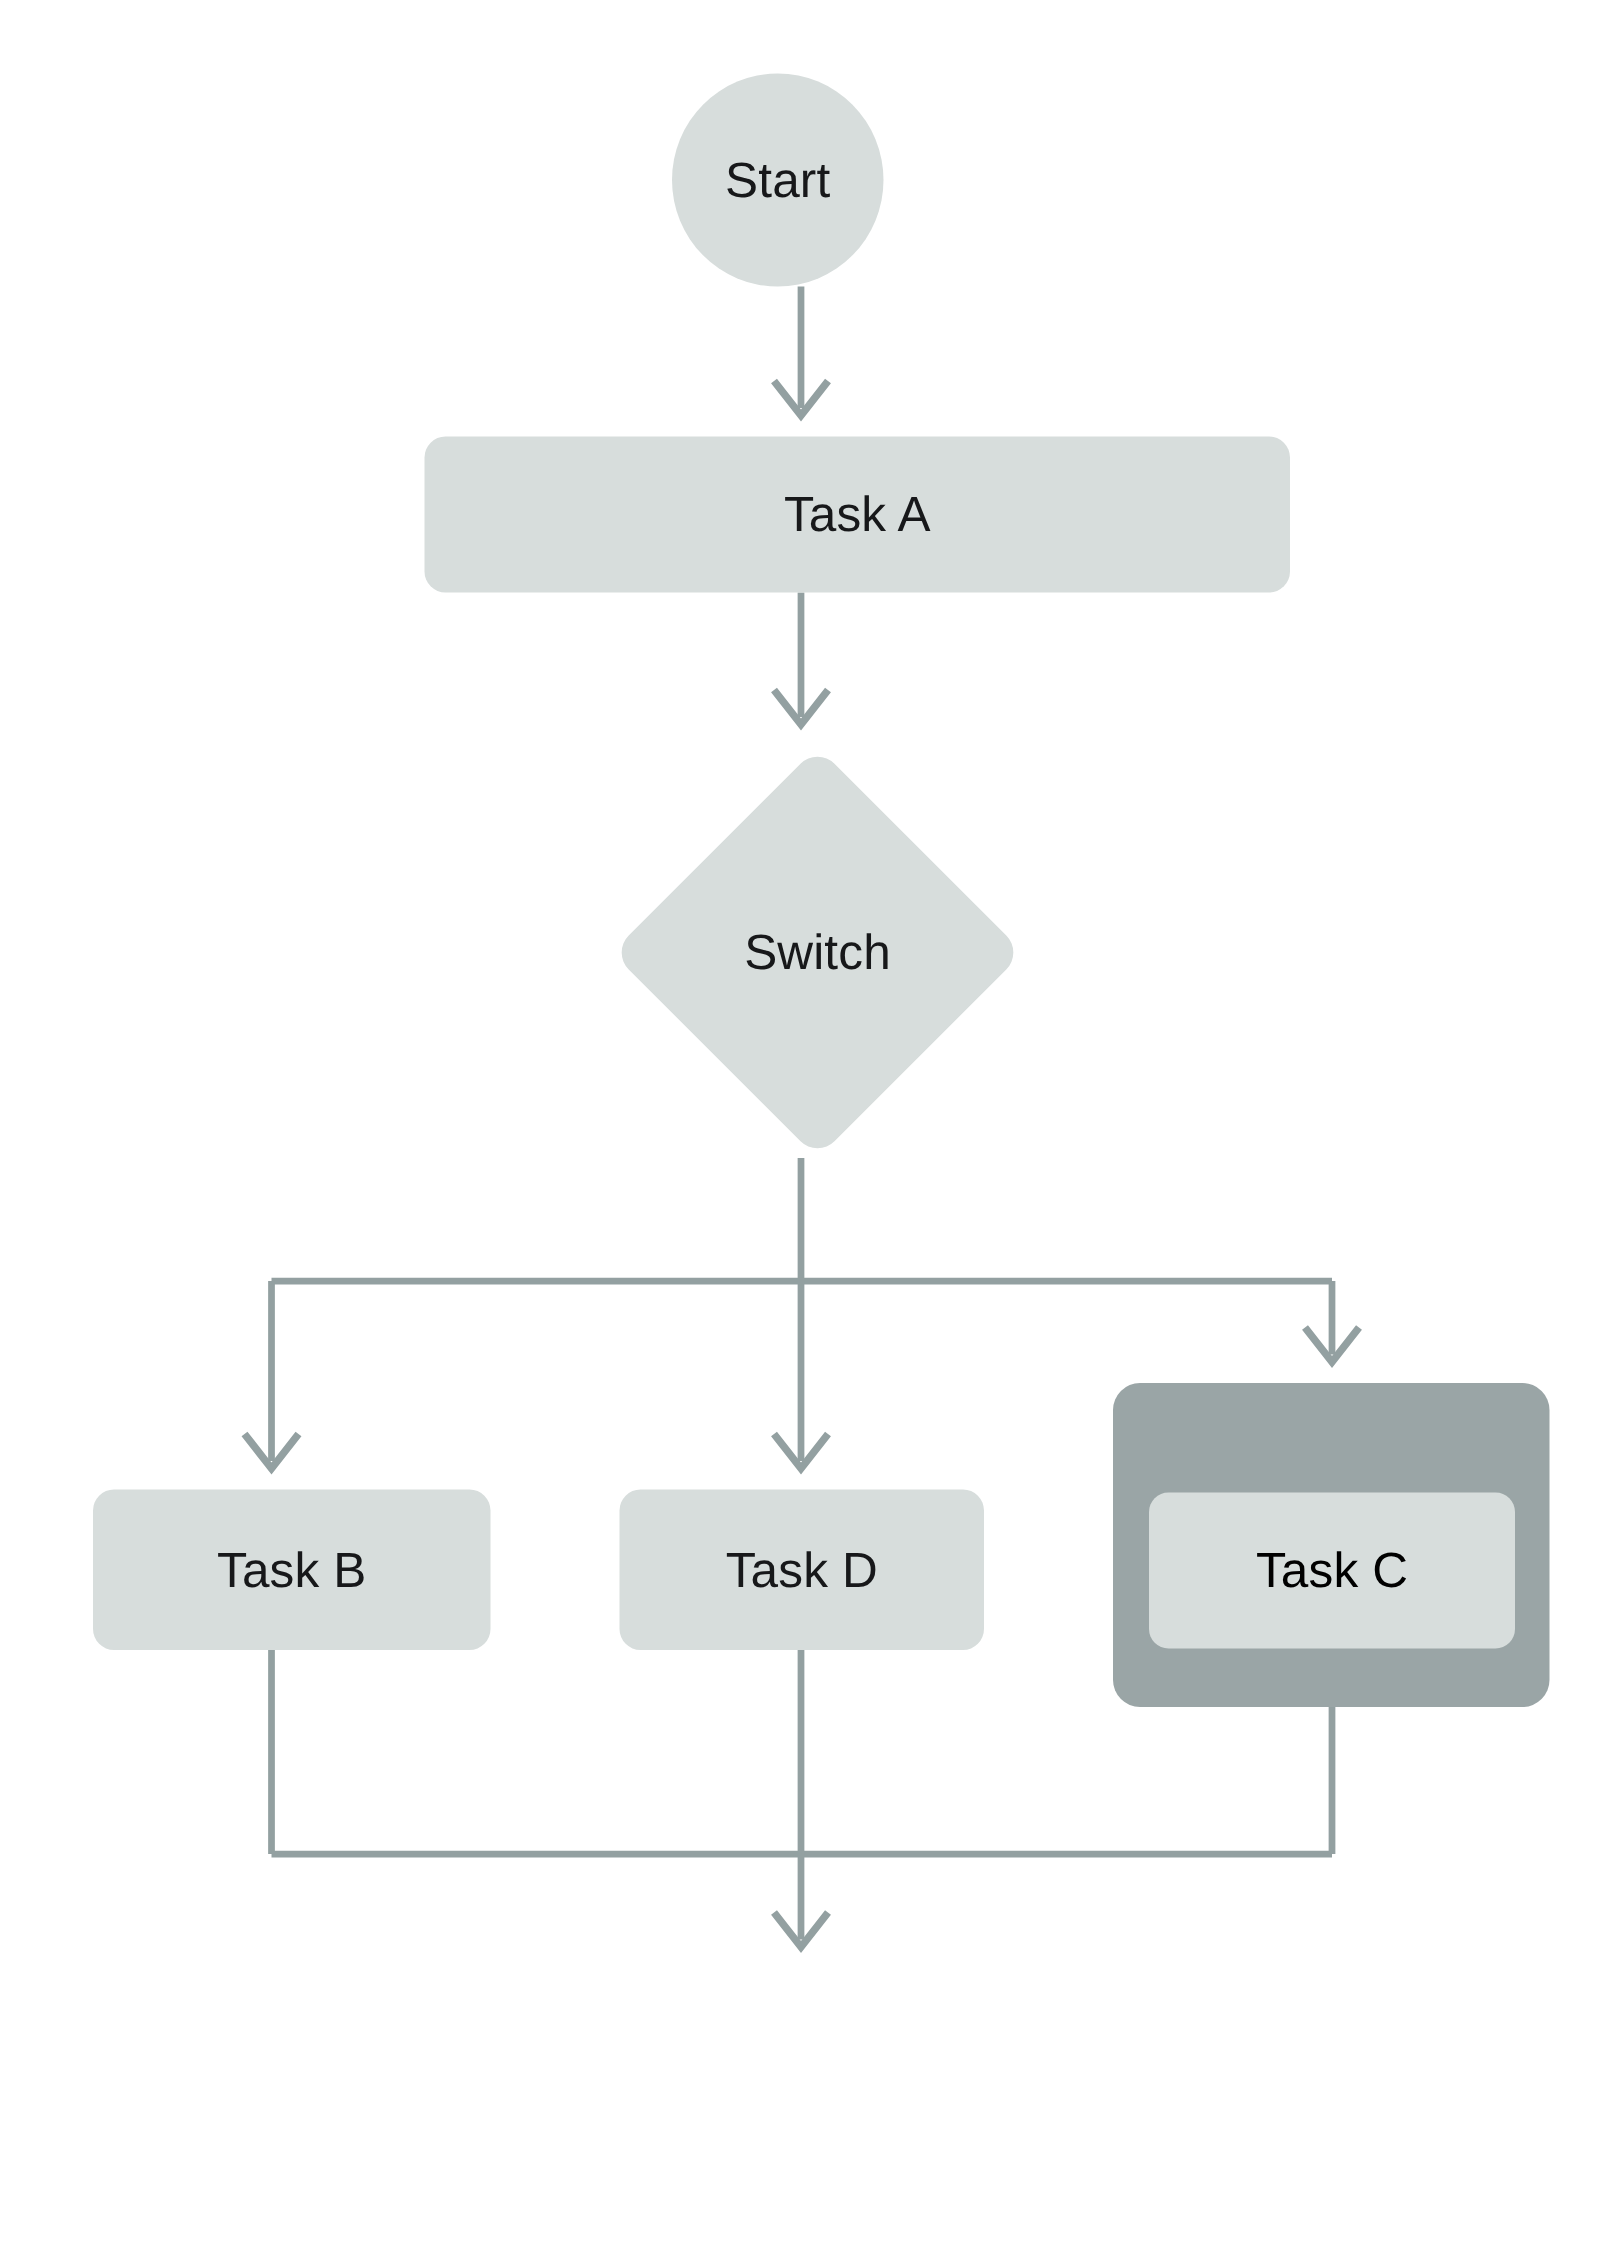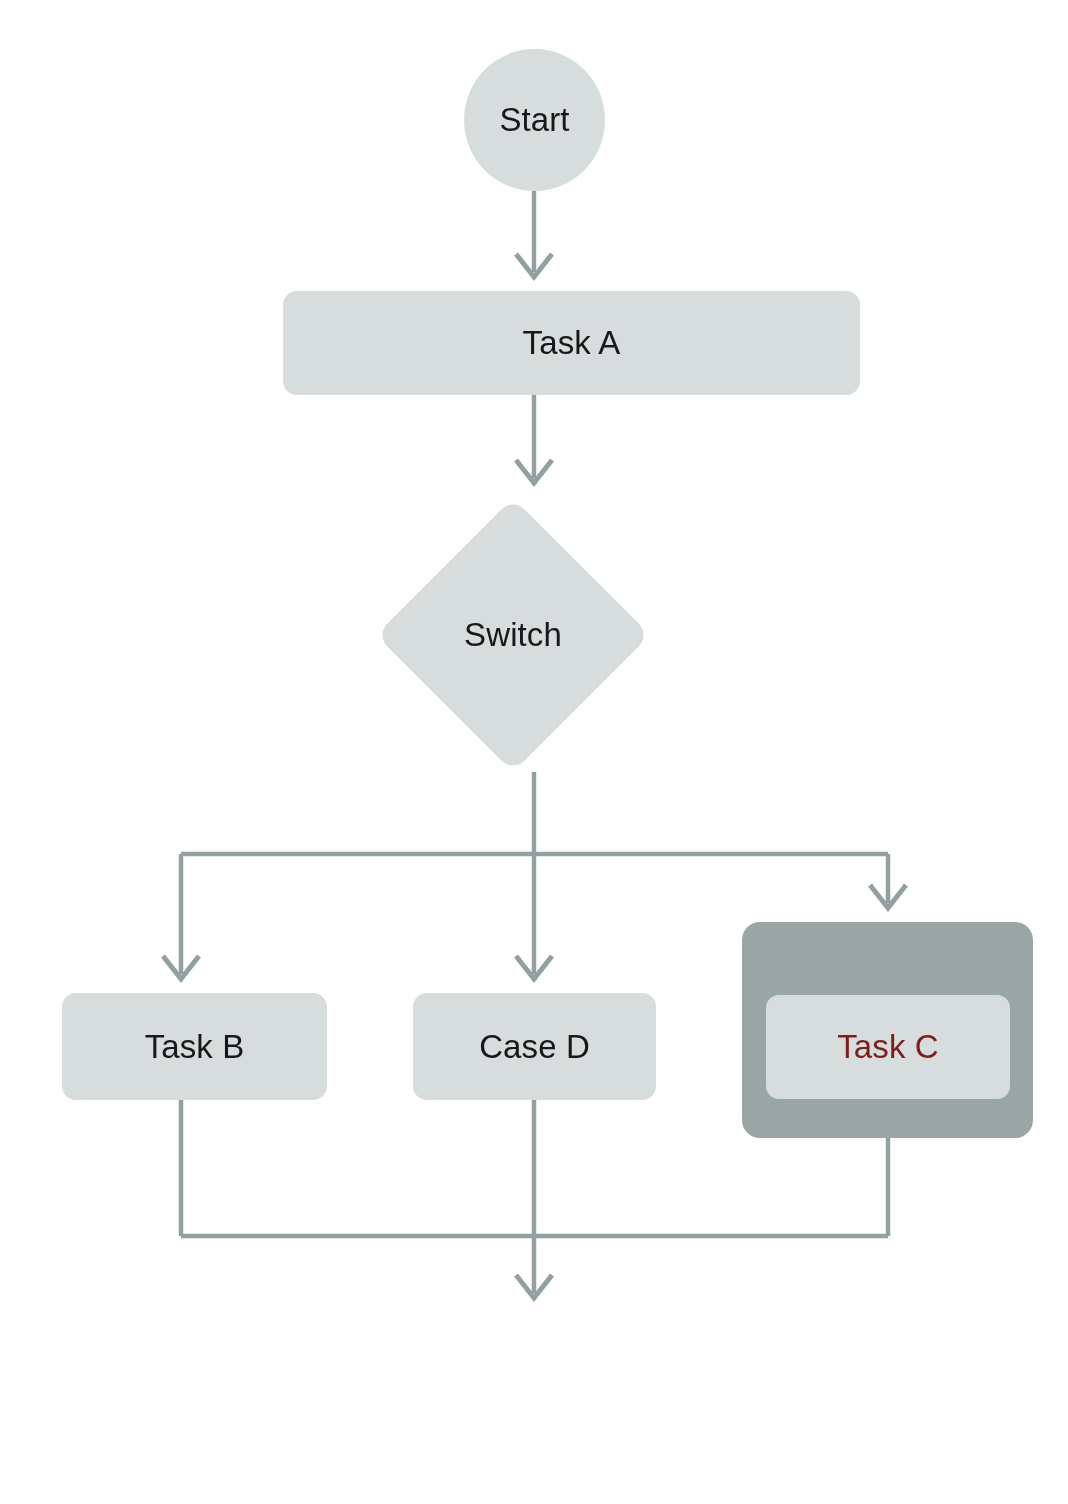--- a/index.html
+++ b/index.html
@@ -39,35 +39,35 @@
     line-height: 1.32;
     letter-spacing: 0.1px;
   }
   
   .node-terminal {
     width: 141px;
     height: 142px;
     border-radius: 50%;
     background: #d7dddc;
   }
-  #node-start { left: 464px; top: 49px; }
+  #node-start { left: 448px; top: 49px; }
   #node-end   { left: 464px; top: 1312px; }
 
   
   .node-process {
     background: #d7dddc;
     border-radius: 14px;
   }
   #node-task-a { left: 283px; top: 291px; width: 577px; height: 104px; }
   #node-task-b { left: 62px;  top: 993px; width: 265px; height: 107px; }
   #node-task-d { left: 413px; top: 993px; width: 243px; height: 107px; }
 
   
   #node-switch-case {
-    left: 376px;
+    left: 408px;
     top: 498px;
     width: 274px;
     height: 274px;
     background: transparent;
   }
   #node-switch-case .diamond-shape {
     position: absolute;
     left: 40px;
     top: 40px;
     width: 194px;
@@ -106,21 +106,21 @@
     position: absolute;
     left: 24px;
     top: 73px;
     width: 244px;
     height: 104px;
     background: #d7dddc;
     border-radius: 13px;
     display: flex;
     align-items: center;
     justify-content: center;
-    color: #7f1d1d;
+    color: #000000;
     font-size: 33px;
   }
 </style>
 </head>
 <body>
 
 <div id="flowchart-canvas">
 
   <svg class="edge-layer" viewBox="0 0 1068 1504" width="1068" height="1504" xmlns="http://www.w3.org/2000/svg">
     <g fill="none" stroke="#93a0a1" stroke-width="4.5" stroke-linecap="butt" stroke-linejoin="miter">
@@ -191,21 +191,21 @@
     <div class="diamond-label">
       <div>Switch</div>
     </div>
   </div>
 
   <div class="node node-process" id="node-task-b">
     <span>Task B</span>
   </div>
 
   <div class="node node-process" id="node-task-d">
-    <span>Case D</span>
+    <span>Task D</span>
   </div>
 
   <div class="node" id="node-do-while-loop">
     <div id="node-task-c">
       <span>Task C</span>
     </div>
   </div>
 
 
 </div>

